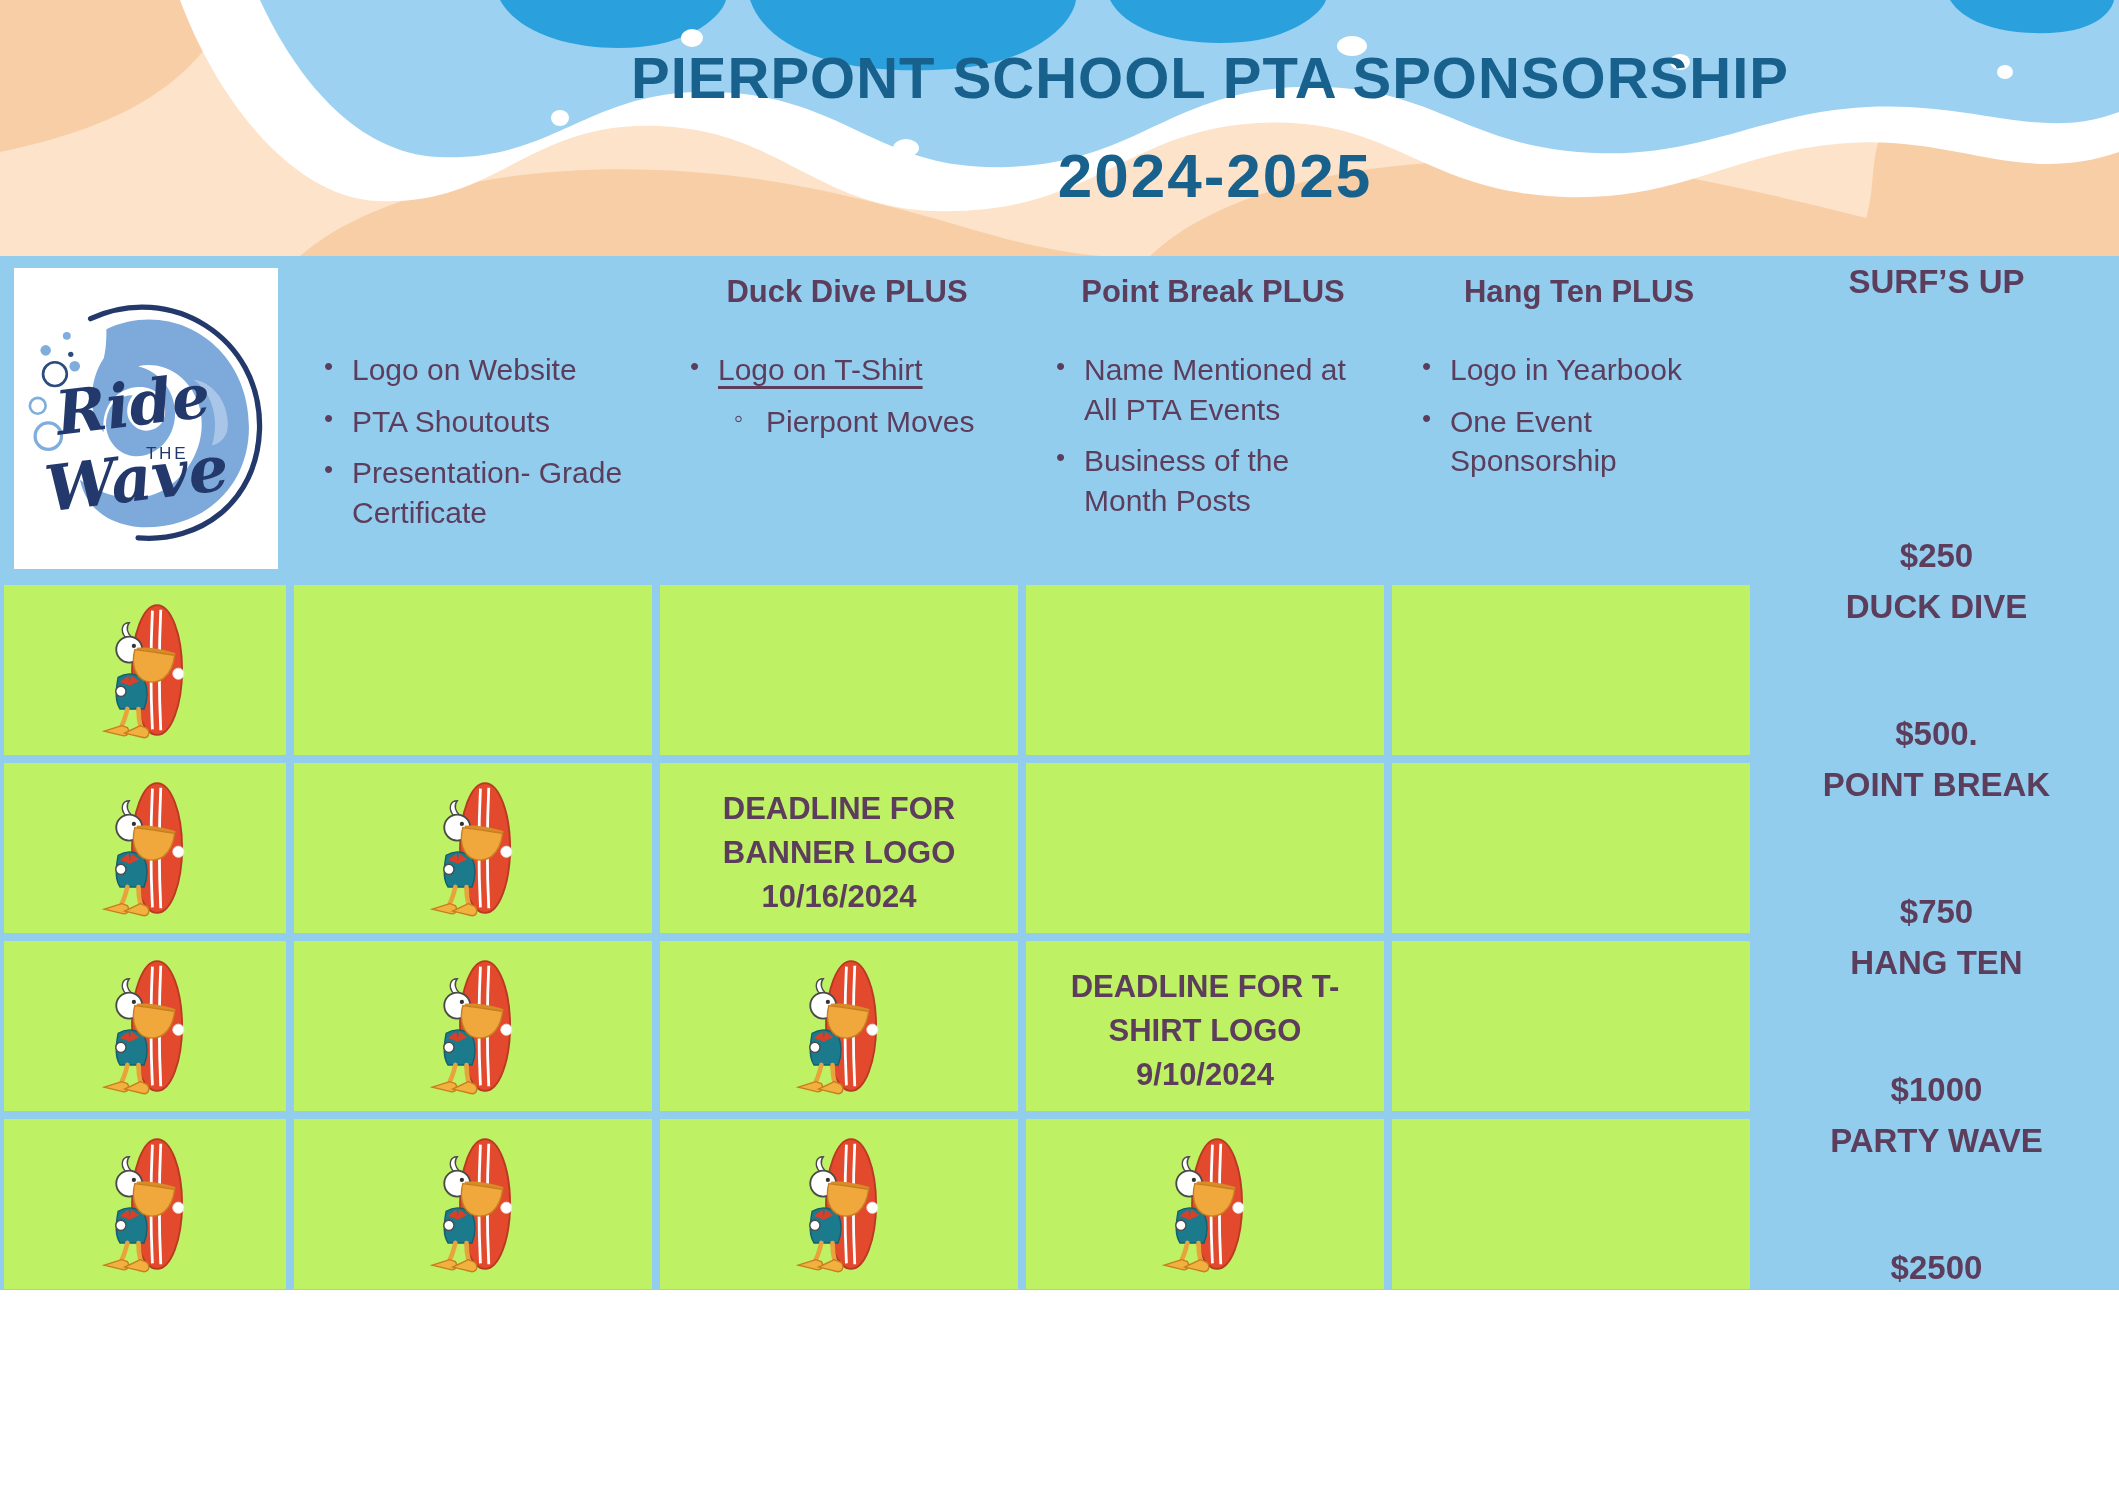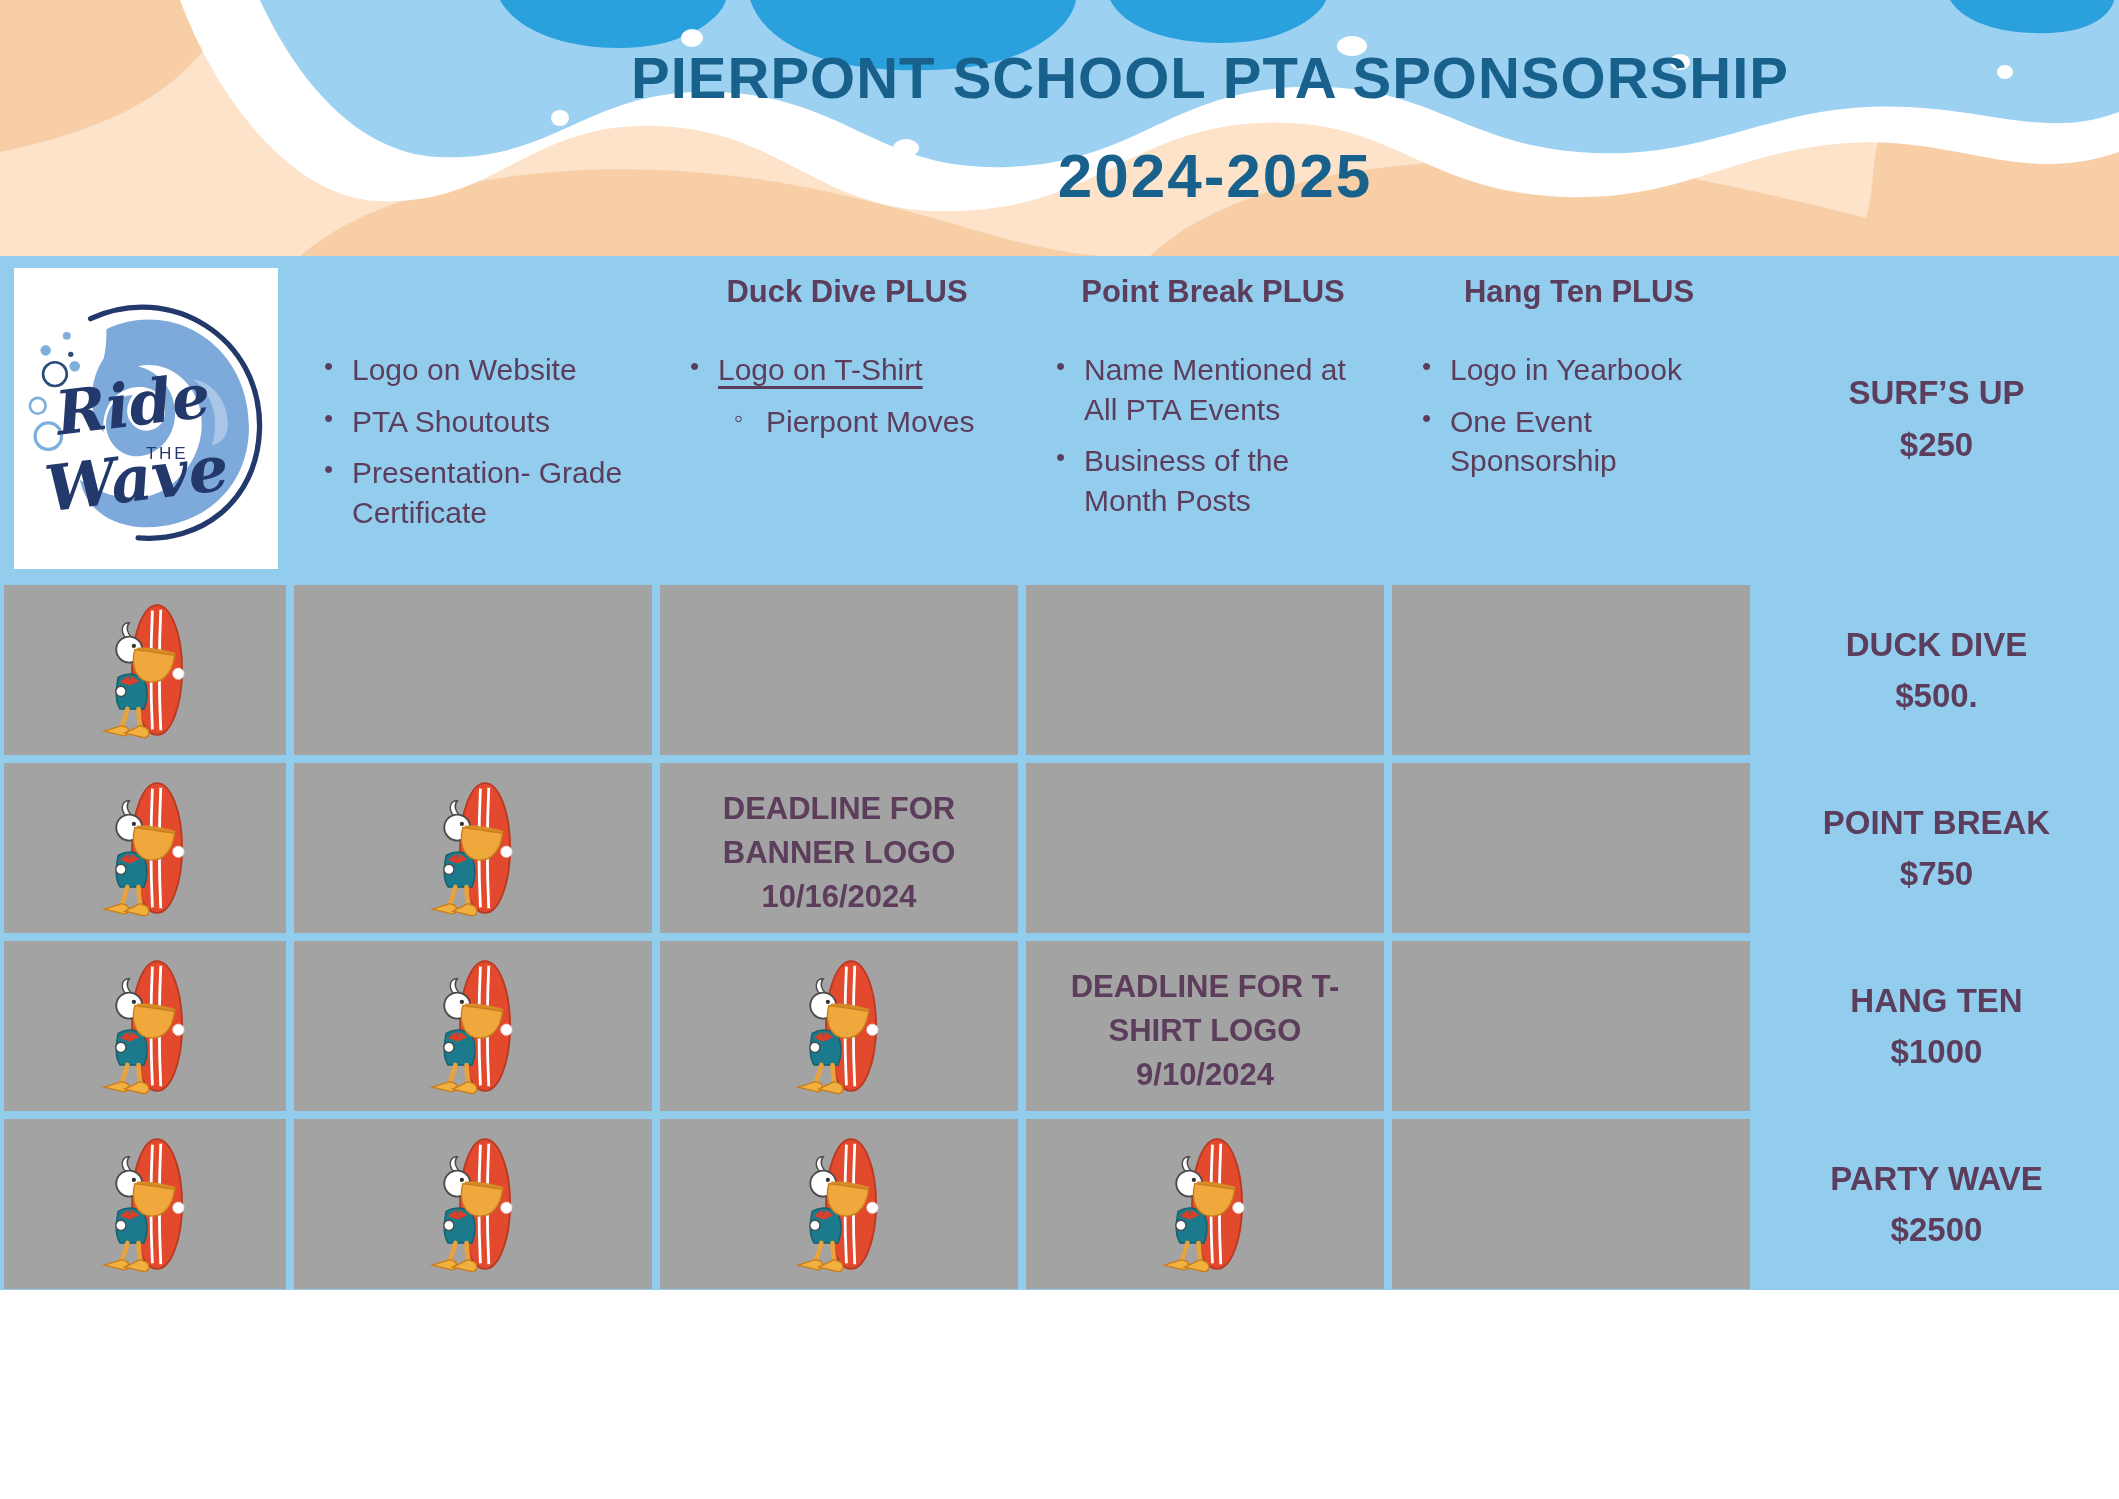--- a/index.html
+++ b/index.html
@@ -55,27 +55,27 @@
     font-size:30px; font-weight:normal; line-height:1.32;
     padding-right:12px;
   }
   ul.benefits li { position:relative; padding-left:32px; margin-bottom:12px; }
   ul.benefits li::before { content:"•"; position:absolute; left:4px; top:-1px; font-size:26px; }
   ul.benefits li.sub { padding-left:80px; margin-bottom:10px; }
   ul.benefits li.sub::before { content:"◦"; left:48px; }
   .u { text-decoration:underline; text-underline-offset:6px; }
 
   .row-label {
-    display:flex; flex-direction:column; align-items:center; justify-content:center;
+    display:flex; flex-direction:column; align-items:center; justify-content:space-between;
     color:#5C3D5C; font-weight:bold; font-size:33px; line-height:1.55;
     text-align:center; padding:0 6px;
   }
 
   .cell {
-    background:#a3a3a3; margin:4px;
+    background:#bef264; margin:4px;
     display:flex; align-items:center; justify-content:center;
   }
   .cell.note-cell { align-items:flex-start; padding-top:24px; }
   .note-inner {
     max-width:332px; text-align:center;
     color:#5C3D5C; font-weight:bold; font-size:31px; line-height:1.42;
   }
   .pelican { width:102px; height:152px; }
 
   .bottom-strip {

